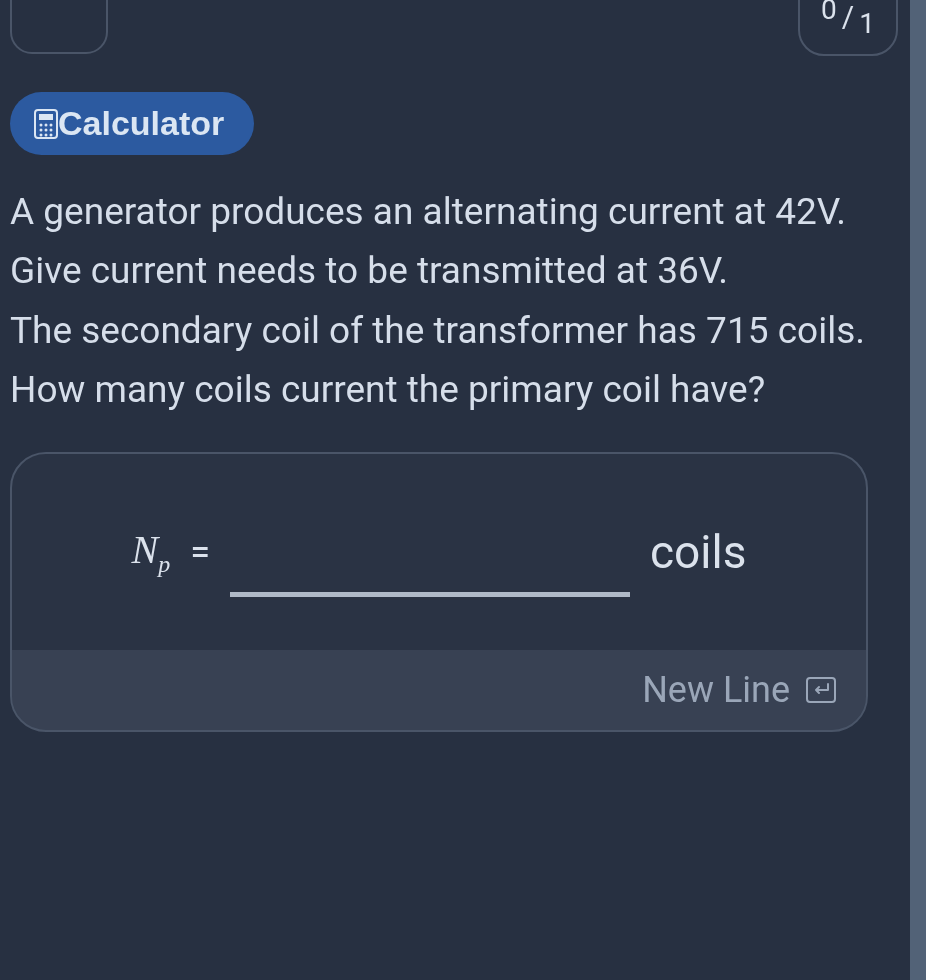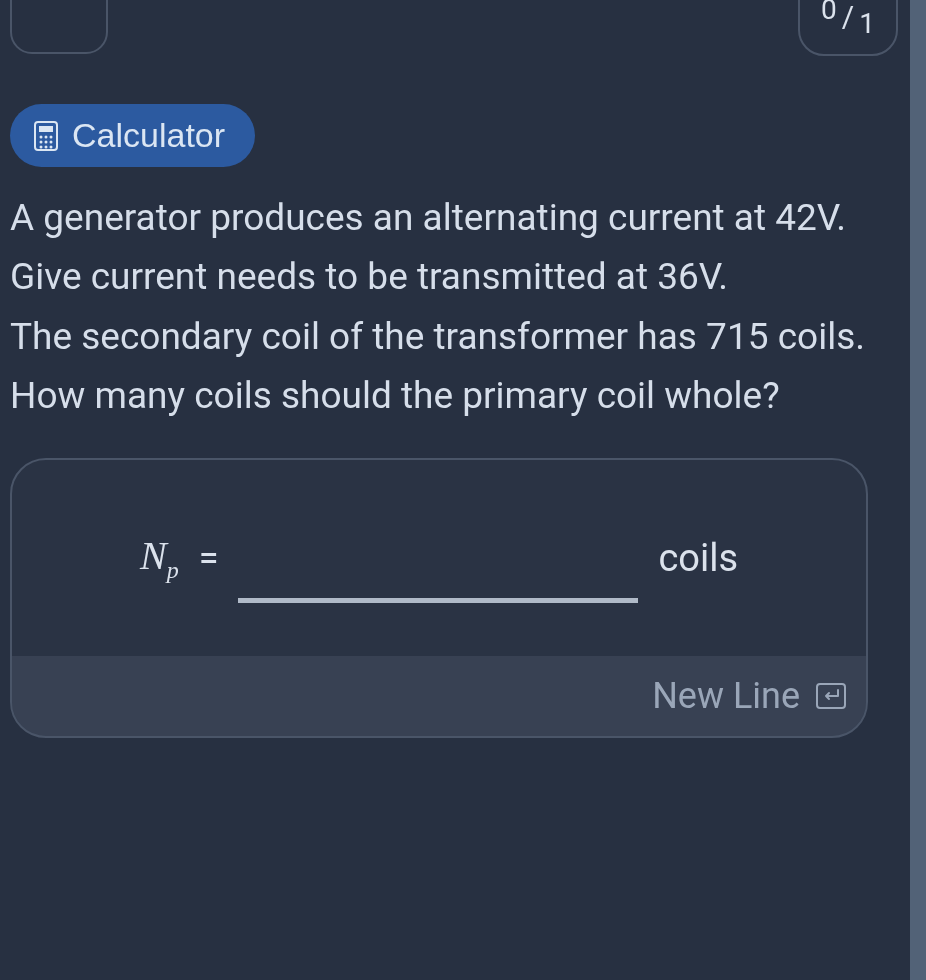--- a/index.html
+++ b/index.html
@@ -58,36 +58,35 @@
     padding-bottom: 14px;
     color: #dbe2ec;
     font-size: 30px;
   }
   .score-pill .num { position: relative; top: -14px; font-size: 28px; }
   .score-pill .slash { margin: 0 5px; font-size: 30px; position: relative; top: -6px;}
   .score-pill .den { font-size: 28px; position: relative; top: 0px;}
   .calc-btn {
     display: inline-flex;
     align-items: center;
-    gap: 14px;
     background: #2c5aa0;
     color: #dbe6f3;
     font-size: 34px;
-    font-weight: 400;
+    font-weight: 700;
     padding: 12px 30px 12px 24px;
     border-radius: 34px;
-    margin-top: 46px;
+    margin-top: 34px;
     border: none;
   }
   .calc-icon {
     width: 24px;
     height: 30px;
   }
   .question {
-    margin-top: 22px;
+    margin-top: 28px;
     font-size: 37px;
     line-height: 1.55;
     color: #d6deea;
     font-weight: 400;
   }
   .question p { margin-bottom: 2px; }
   .answer-box {
     margin-top: 34px;
     width: 858px;
     border: 2px solid #4a5568;
@@ -119,28 +118,28 @@
     height: 70px;
     background: transparent;
     border: none;
     border-bottom: 5px solid #b0bac8;
     outline: none;
     font-size: 36px;
     color: #dbe2ec;
     text-align: center;
     margin-top: 20px;
   }
-  .answer-unit { font-size: 38px; }
+  .answer-unit { font-size: 46px; }
   .newline-bar {
     height: 80px;
     background: rgba(120,135,155,0.18);
     display: flex;
     align-items: center;
     justify-content: flex-end;
-    padding-right: 20px;
+    padding-right: 30px;
     gap: 16px;
     color: #9aa6b8;
     font-size: 36px;
   }
   .enter-icon {
     width: 30px;
     height: 26px;
     border: 2px solid #9aa6b8;
     border-radius: 4px;
     display: flex;
@@ -178,21 +177,21 @@
       <circle cx="12" cy="26" r="1.5" fill="#dbe6f3"></circle>
       <circle cx="17" cy="26" r="1.5" fill="#dbe6f3"></circle>
     </svg>
     <span>Calculator</span>
   </button>
 
   <div class="question">
     <p>A generator produces an alternating current at 42V.</p>
     <p>Give current needs to be transmitted at 36V.</p>
     <p>The secondary coil of the transformer has 715 coils.</p>
-    <p>How many coils should the primary coil whole?</p>
+    <p>How many coils current the primary coil have?</p>
   </div>
 
   <div class="answer-box">
     <div class="answer-main">
       <span class="answer-var">
         <span>N</span><sub>p</sub>
       </span>
       <span class="answer-eq">=</span>
       <input class="answer-input" type="text" value="" style="">
       <span class="answer-unit">coils</span>

